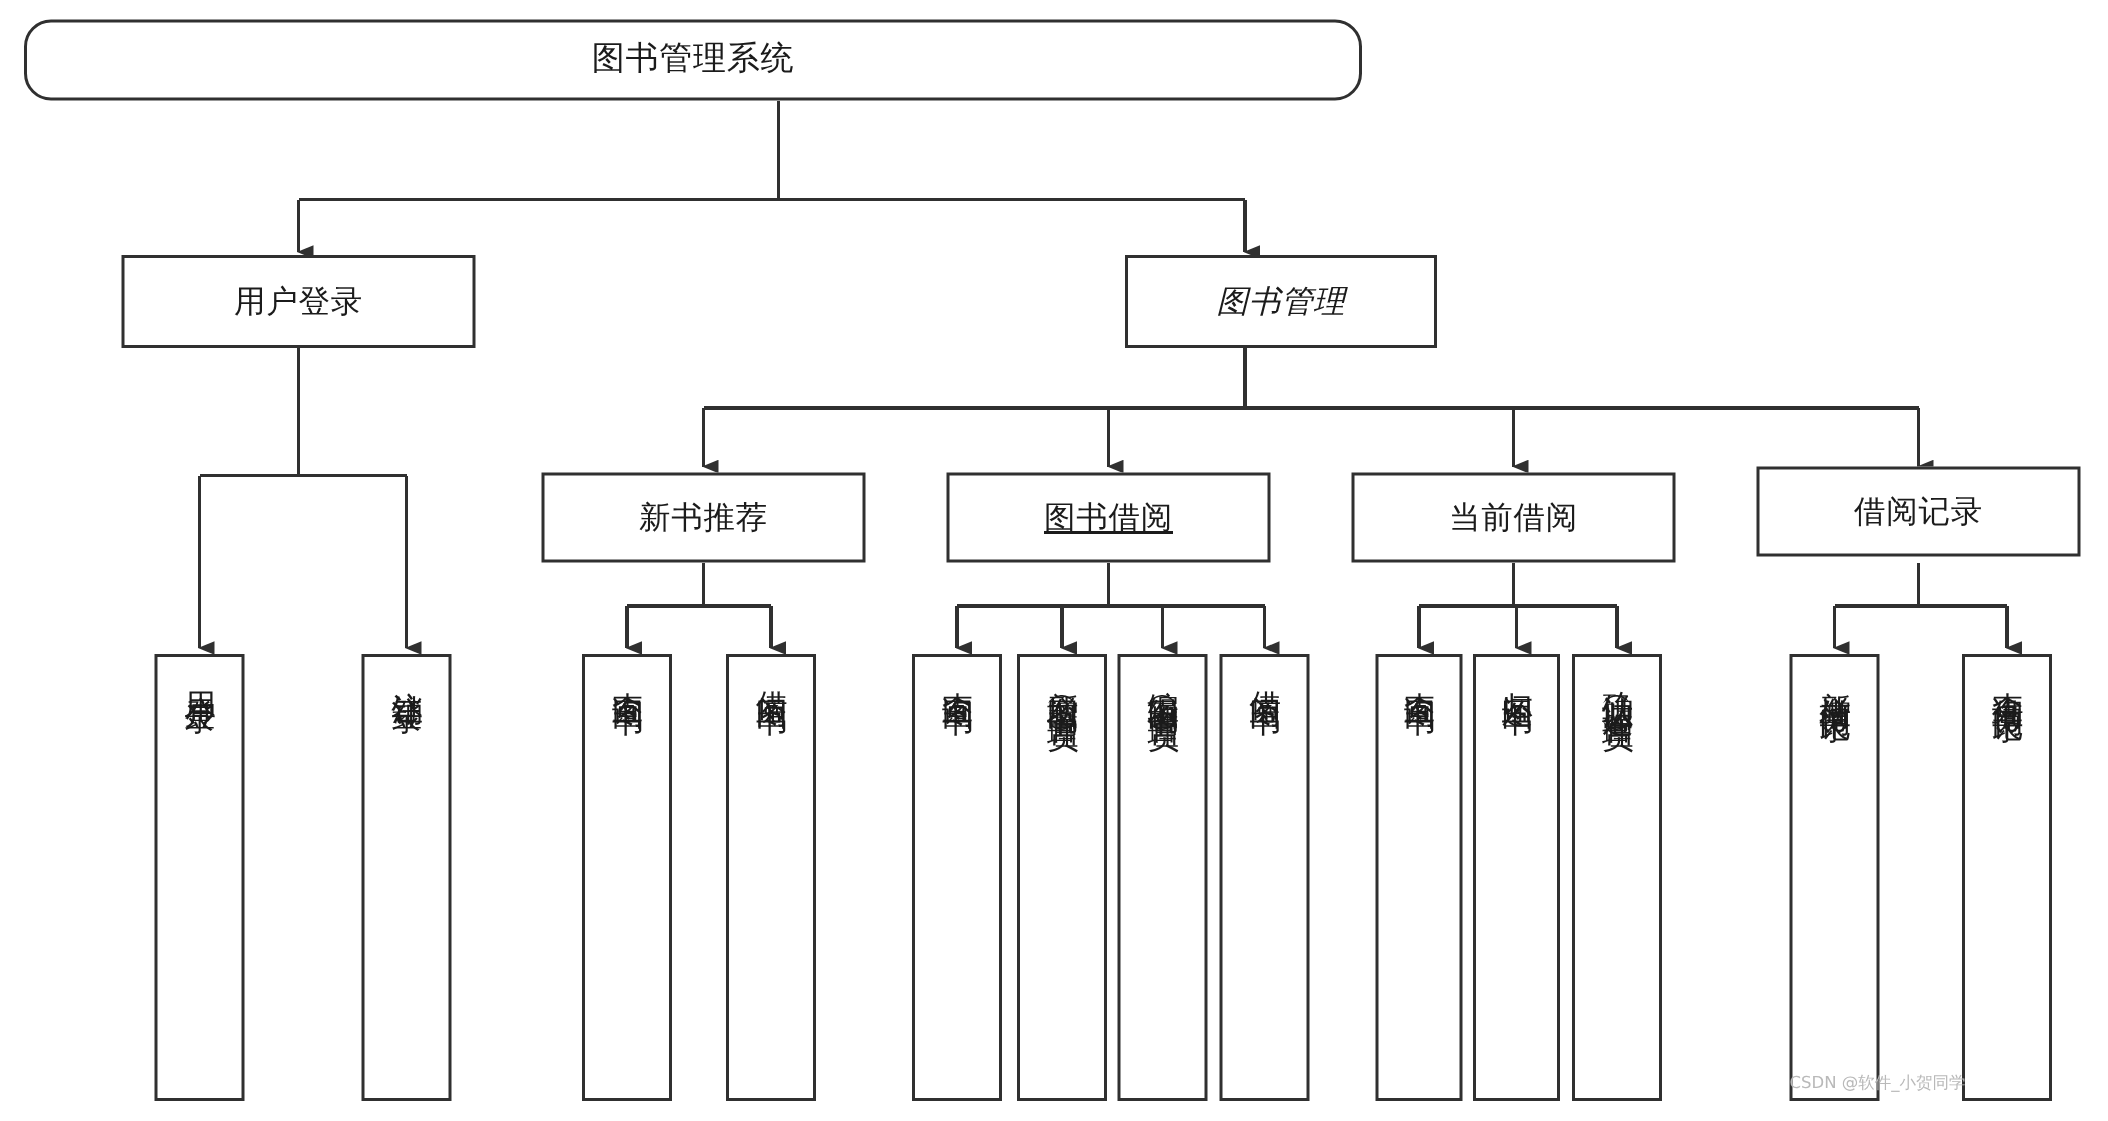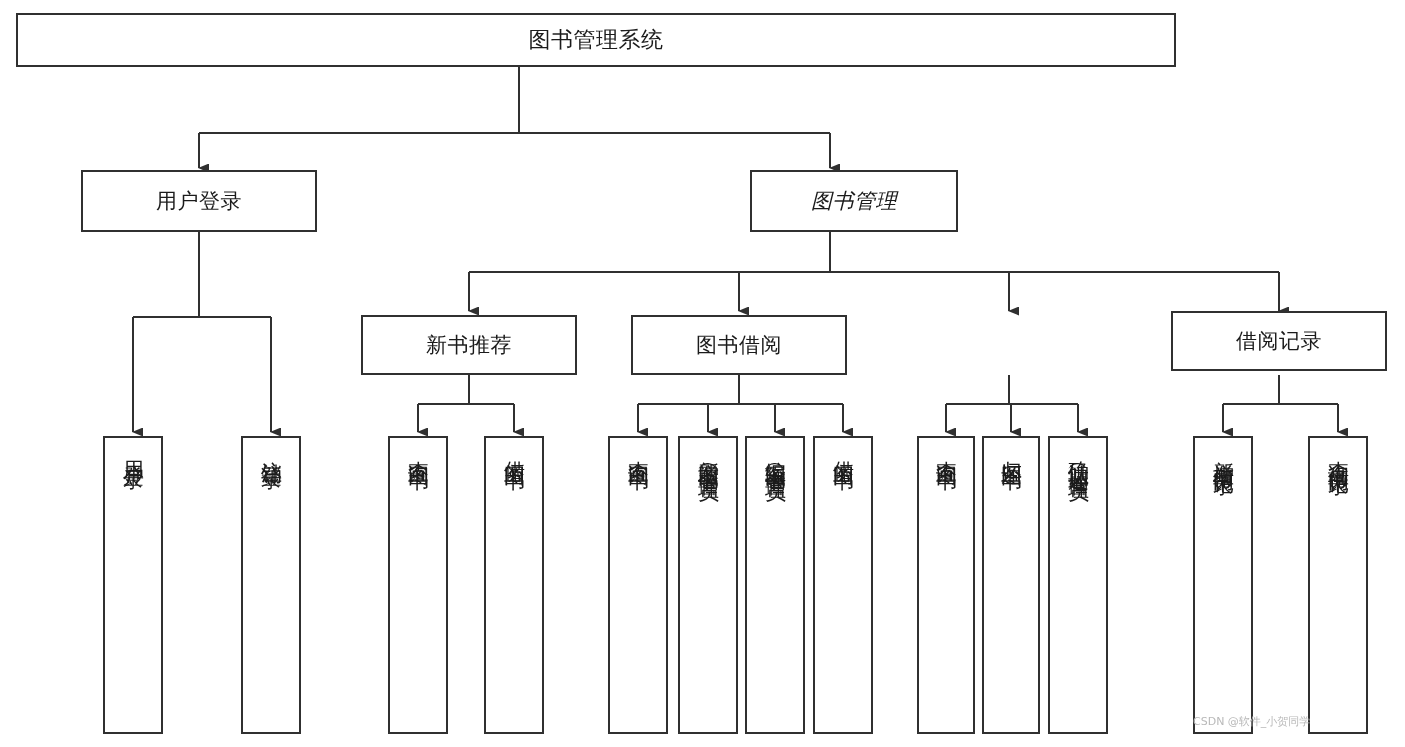--- a/index.html
+++ b/index.html
@@ -118,36 +118,39 @@
       <path d="M1011,404 L1011,432" marker-end="url(#arrowhead)"></path>
       <path d="M1078,404 L1078,432" marker-end="url(#arrowhead)"></path>
 
       <path d="M1279,375 L1279,404"></path>
       <path d="M1223,404 L1338,404"></path>
       <path d="M1223,404 L1223,432" marker-end="url(#arrowhead)"></path>
       <path d="M1338,404 L1338,432" marker-end="url(#arrowhead)"></path>
     </g>
   </svg>
 
-  <div class="node horizontal root" style="left:16px; top:13px; width:1160px; height:54px;">
+  <div class="node horizontal root" style="left:16px; top:13px; width:892px; height:54px;border-radius:18px;">
     <span class="label">图书管理系统</span>
   </div>
 
   <div class="node horizontal" style="left:81px; top:170px; width:236px; height:62px;">
     <span class="label">用户登录</span>
   </div>
   <div class="node horizontal" style="left:750px; top:170px; width:208px; height:62px;font-style:italic;">
     <span class="label">图书管理</span>
   </div>
 
   <div class="node horizontal" style="left:361px; top:315px; width:216px; height:60px;">
     <span class="label">新书推荐</span>
   </div>
-  <div class="node horizontal" style="left:631px; top:315px; width:216px; height:60px;">
+  <div class="node horizontal" style="left:631px; top:315px; width:216px; height:60px;text-decoration:underline;">
     <span class="label">图书借阅</span>
+  </div>
+  <div class="node horizontal" style="left:901px; top:315px; width:216px; height:60px;">
+    <span class="label">当前借阅</span>
   </div>
   <div class="node horizontal" style="left:1171px; top:311px; width:216px; height:60px;">
     <span class="label">借阅记录</span>
   </div>
 
   <div class="node vertical" style="left:103px; top:436px; width:60px; height:298px;">
     <span class="label">用户登录</span>
   </div>
   <div class="node vertical" style="left:241px; top:436px; width:60px; height:298px;">
     <span class="label">注销登录</span>

